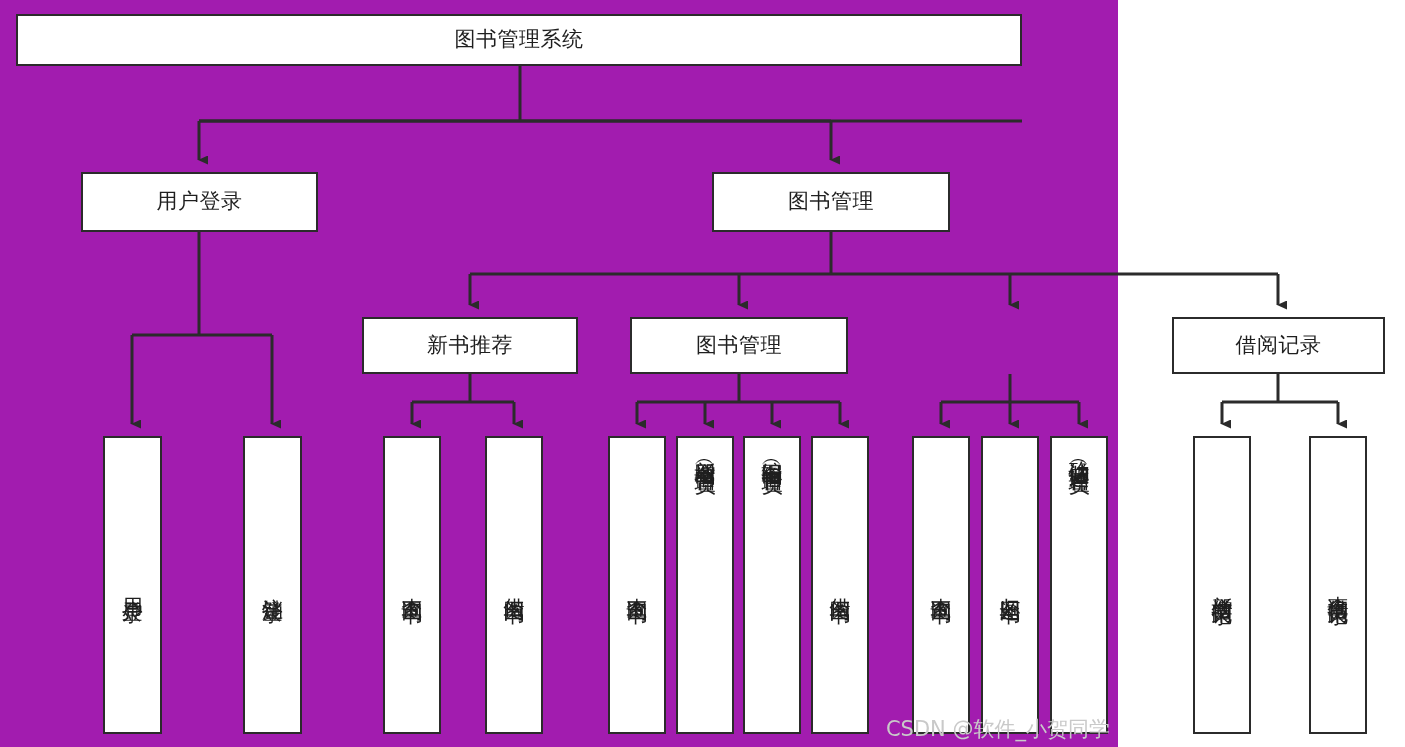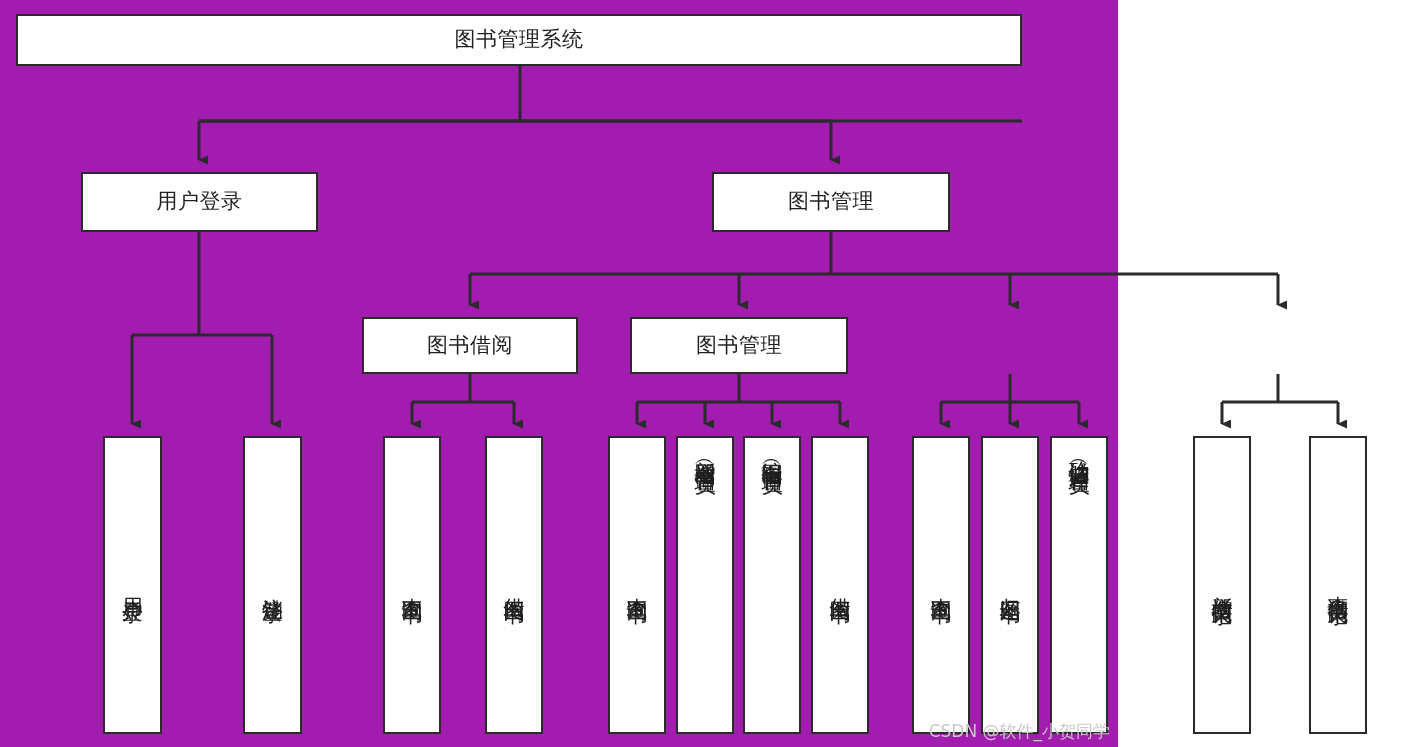--- a/index.html
+++ b/index.html
@@ -58,21 +58,21 @@
     display: block;
   }
   .node-box.vertical.centered {
     align-items: center;
     padding-top: 0;
   }
   #watermark {
     position: absolute;
     right: 8px;
     bottom: 4px;
-    font-size: 17px;
+    font-size: 21px;
     color: #c9c9c9;
     white-space: nowrap;
     font-family: "DejaVu Sans", "Liberation Sans", sans-serif;
   }
 </style>
 </head>
 <body>
 
 <div id="diagram-root">
 
@@ -148,28 +148,31 @@
 
   <div class="node-box" style="left:81px; top:172px; width:237px; height:60px;">
     <span class="node-label-h">用户登录</span>
   </div>
 
   <div class="node-box" style="left:712px; top:172px; width:238px; height:60px;">
     <span class="node-label-h">图书管理</span>
   </div>
 
   <div class="node-box" style="left:362px; top:317px; width:216px; height:57px;">
-    <span class="node-label-h">图书借阅</span>
+    <span class="node-label-h">新书推荐</span>
   </div>
 
   <div class="node-box" style="left:630px; top:317px; width:218px; height:57px;">
     <span class="node-label-h">图书管理</span>
   </div>
 
 
+  <div class="node-box" style="left:1172px; top:317px; width:213px; height:57px;">
+    <span class="node-label-h">借阅记录</span>
+  </div>
 
   <div class="node-box vertical centered" style="left:103px; top:436px; width:59px; height:298px;">
     <span class="node-label-v">用户登录</span>
   </div>
 
   <div class="node-box vertical centered" style="left:243px; top:436px; width:59px; height:298px;">
     <span class="node-label-v">注销登录</span>
   </div>
 
   <div class="node-box vertical centered" style="left:383px; top:436px; width:58px; height:298px;">

